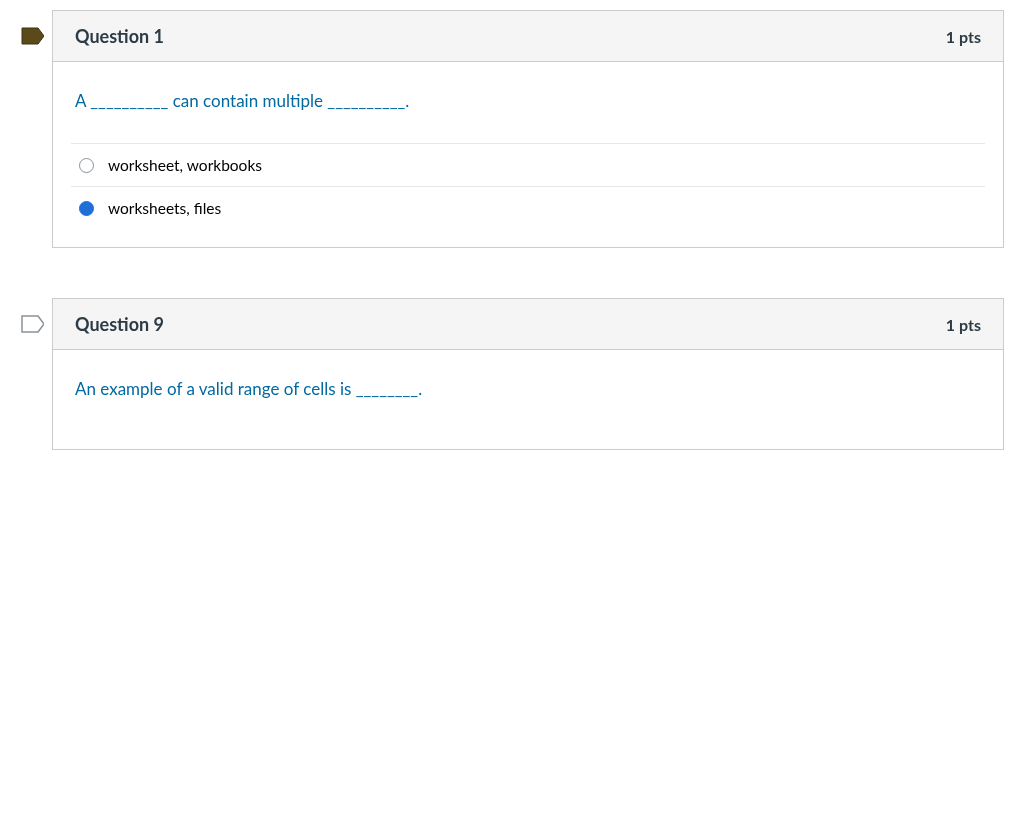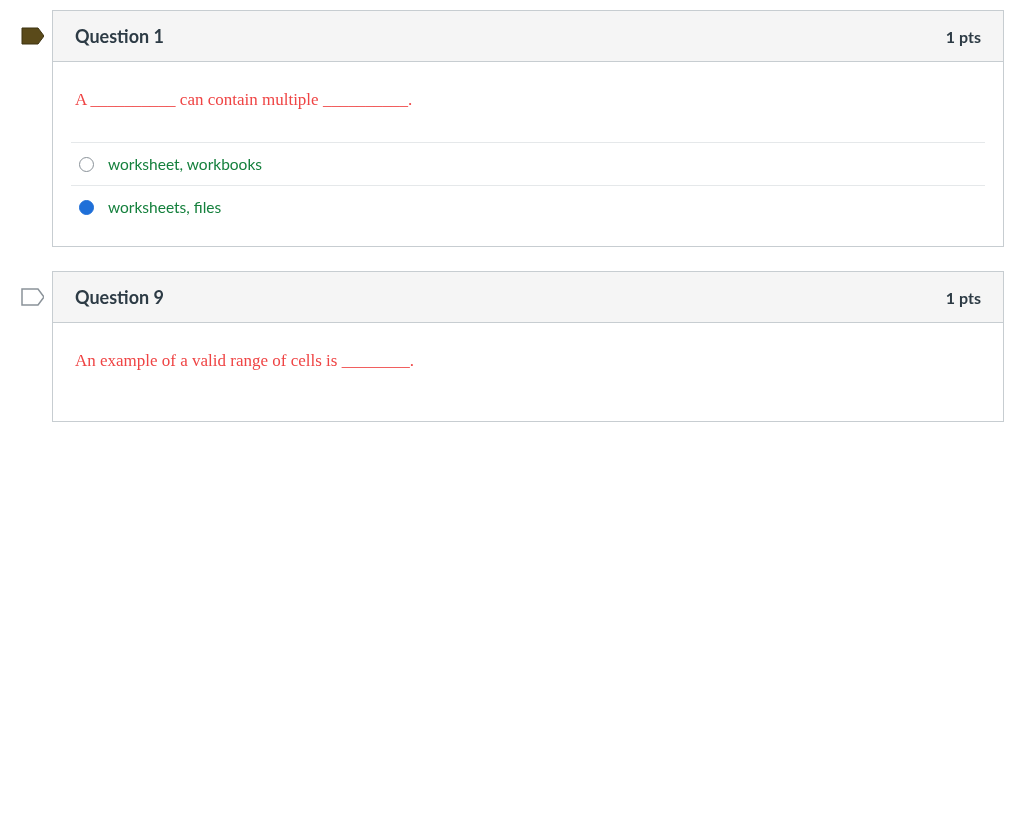--- a/index.html
+++ b/index.html
@@ -9,21 +9,21 @@
     }
     body {
       font-family: "Lato", "Helvetica Neue", Arial, sans-serif;
       background: #fff;
       padding: 10px 20px;
       color: #2d3b45;
     }
     .question-wrapper {
       display: flex;
       align-items: flex-start;
-      margin-bottom: 24px;
+      margin-bottom: 50px;
     }
     .marker {
       width: 24px;
       height: 24px;
       margin-top: 14px;
       margin-right: 8px;
       flex-shrink: 0;
     }
     .marker svg {
       display: block;
@@ -50,23 +50,22 @@
       font-size: 16px;
       font-weight: 700;
       color: #2d3b45;
       text-align: right;
     }
     .question-body {
       padding: 0 18px 18px 18px;
     }
     .question-prompt {
       font-size: 17px;
-      color: #ef4444;
+      color: #0369a1;
       padding: 28px 4px 32px 4px;
-      font-family: Liberation Serif, serif;
     }
     .answers {
     }
     .answer-row {
       border-top: 1px solid #e5e8ea;
       padding: 12px 4px 12px 8px;
       display: flex;
       align-items: center;
       cursor: pointer;
     }
@@ -92,21 +91,21 @@
       position: absolute;
       top: 2.2px;
       left: 2.2px;
       width: 7.6px;
       height: 7.6px;
       border-radius: 50%;
       background: #1f6fd8;
     }
     .answer-label {
       font-size: 15.5px;
-      color: #15803d;
+      color: #000000;
     }
   </style>
 </head>
 <body>
 
 <div class="question-wrapper">
   <div class="marker">
     <svg viewBox="0 0 24 24" width="24" height="24">
       <path d="M2 4 L18 4 L24 12 L18 20 L2 20 Z" fill="#5a4a1a" stroke="#3d3210" stroke-width="1"></path>
     </svg>

